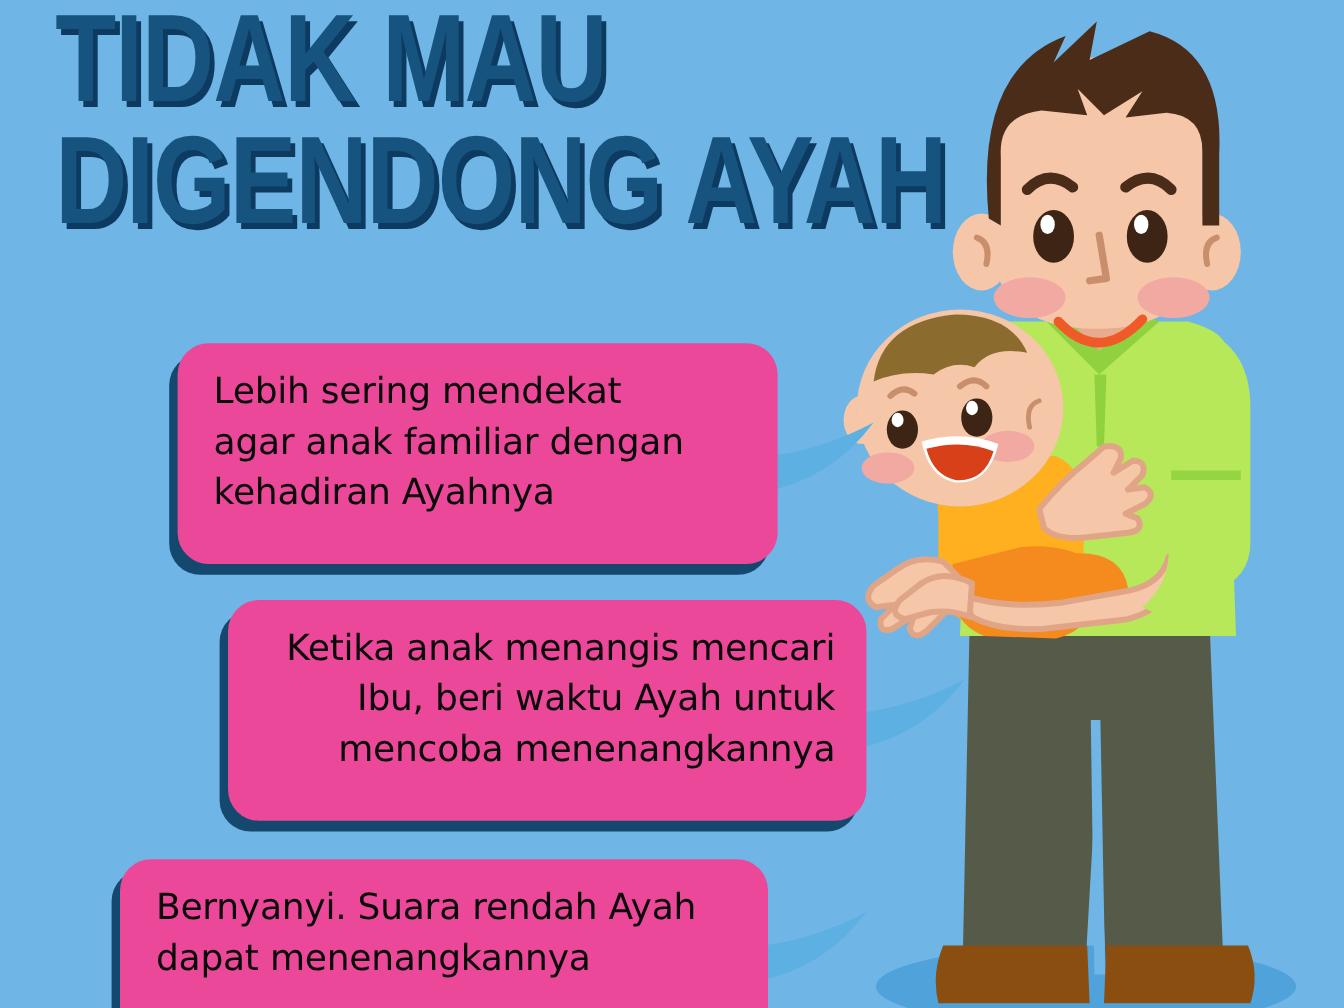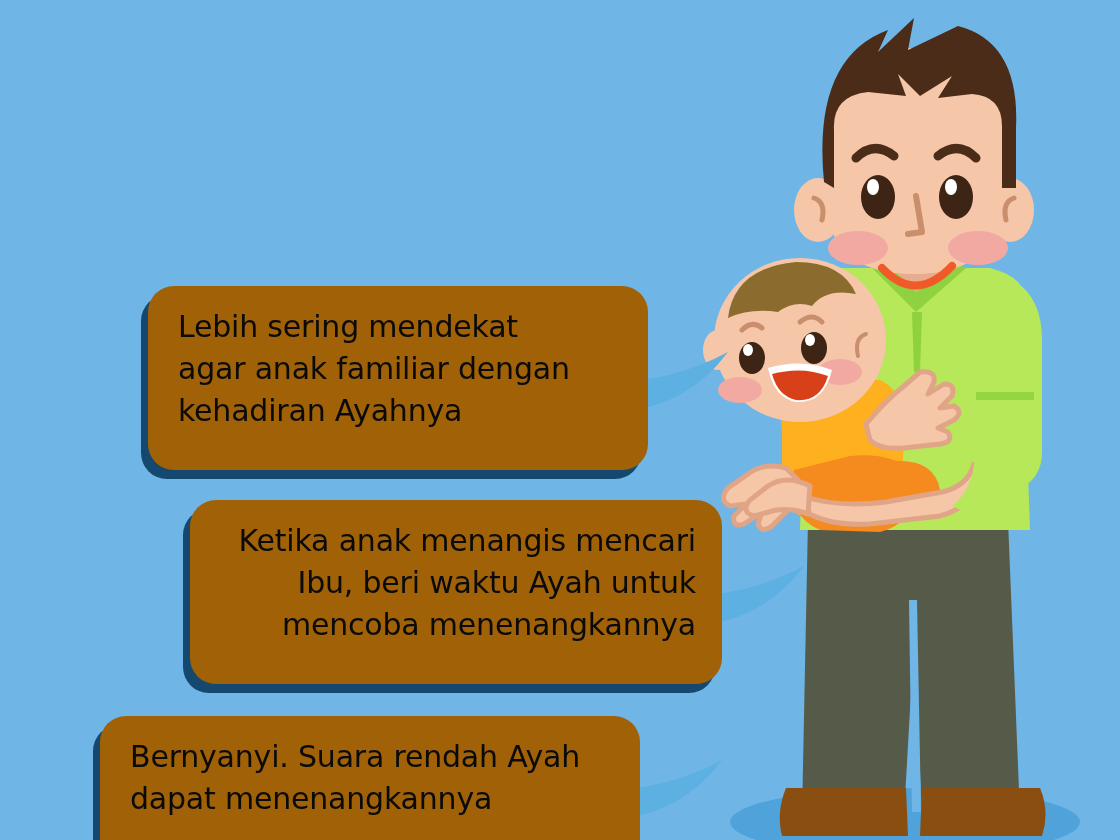--- a/index.html
+++ b/index.html
@@ -23,21 +23,21 @@
     transform-origin:left center;
     white-space:nowrap;
   }
   .title-line.l1{font-size:104px;}
   .title-line.l2{font-size:104px;margin-top:6px;}
 
   
   .bubble-wrap{position:absolute;z-index:30;}
   .bubble{
     position:relative;
-    background:#a16207;
+    background:#ec4899;
     border-radius:26px;
     box-shadow:-7px 9px 0 0 #14486f;
     padding:20px 26px 18px 30px;
     box-sizing:border-box;
   }
   .bubble-text{
     color:#0a0a0a;
     font-size:30px;
     line-height:1.40;
     font-family:"DejaVu Sans","Liberation Sans", sans-serif;
@@ -144,20 +144,24 @@
                L68 524 Q72 534 82 526 L98 510 Q112 496 108 480 Z" fill="#f6c6a8" stroke="#e0a587" stroke-width="5" stroke-linejoin="round"></path>
 
       <path d="M296 470 Q286 506 250 516 L180 524 Q142 526 120 514 L112 496
                Q148 508 196 502 L252 492 Q278 486 284 464 Z" fill="#f6c6a8" stroke="#e0a587" stroke-width="5" stroke-linejoin="round"></path>
       <path d="M120 486 Q96 474 78 486 L60 500 Q50 512 64 516 L86 510 Q104 508 118 514 Z" fill="#f6c6a8" stroke="#e0a587" stroke-width="5" stroke-linejoin="round"></path>
 
       <path d="M284 452 Q318 448 334 466 L338 506 Q320 524 288 518 L262 506 Q286 486 284 452 Z" fill="#b6e85a"></path>
     </svg>
   </div>
 
+  <div class="title-block">
+    <div class="title-line l1">TIDAK MAU</div>
+    <div class="title-line l2">DIGENDONG AYAH</div>
+  </div>
 
   <div class="bubble-wrap" id="bw0" style="left: 148px; top: 286px;">
     <svg class="tail" viewBox="0 0 120 96" style="left: 462px; top: 66px;">
       <path d="M0 30 Q62 30 118 0 Q78 54 10 60 Q2 50 0 30 Z" fill="#5cb0e2"></path>
     </svg>
     <div class="bubble" style="width: 500px; min-height: 184px;">
       <div class="bubble-text">Lebih sering mendekat
 agar anak familiar dengan
 kehadiran Ayahnya</div>
     </div>

